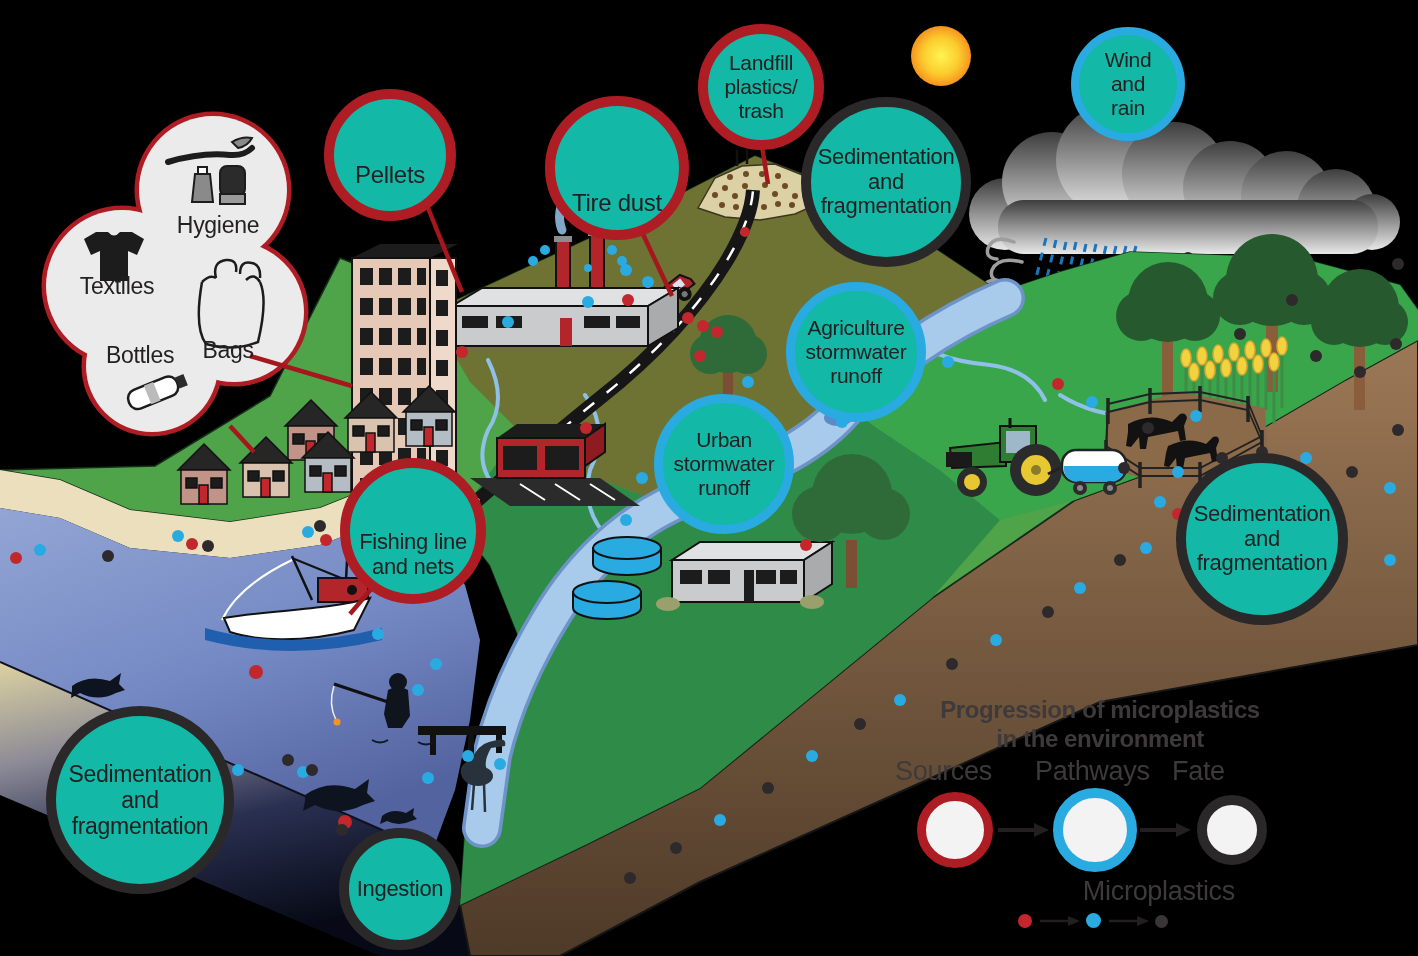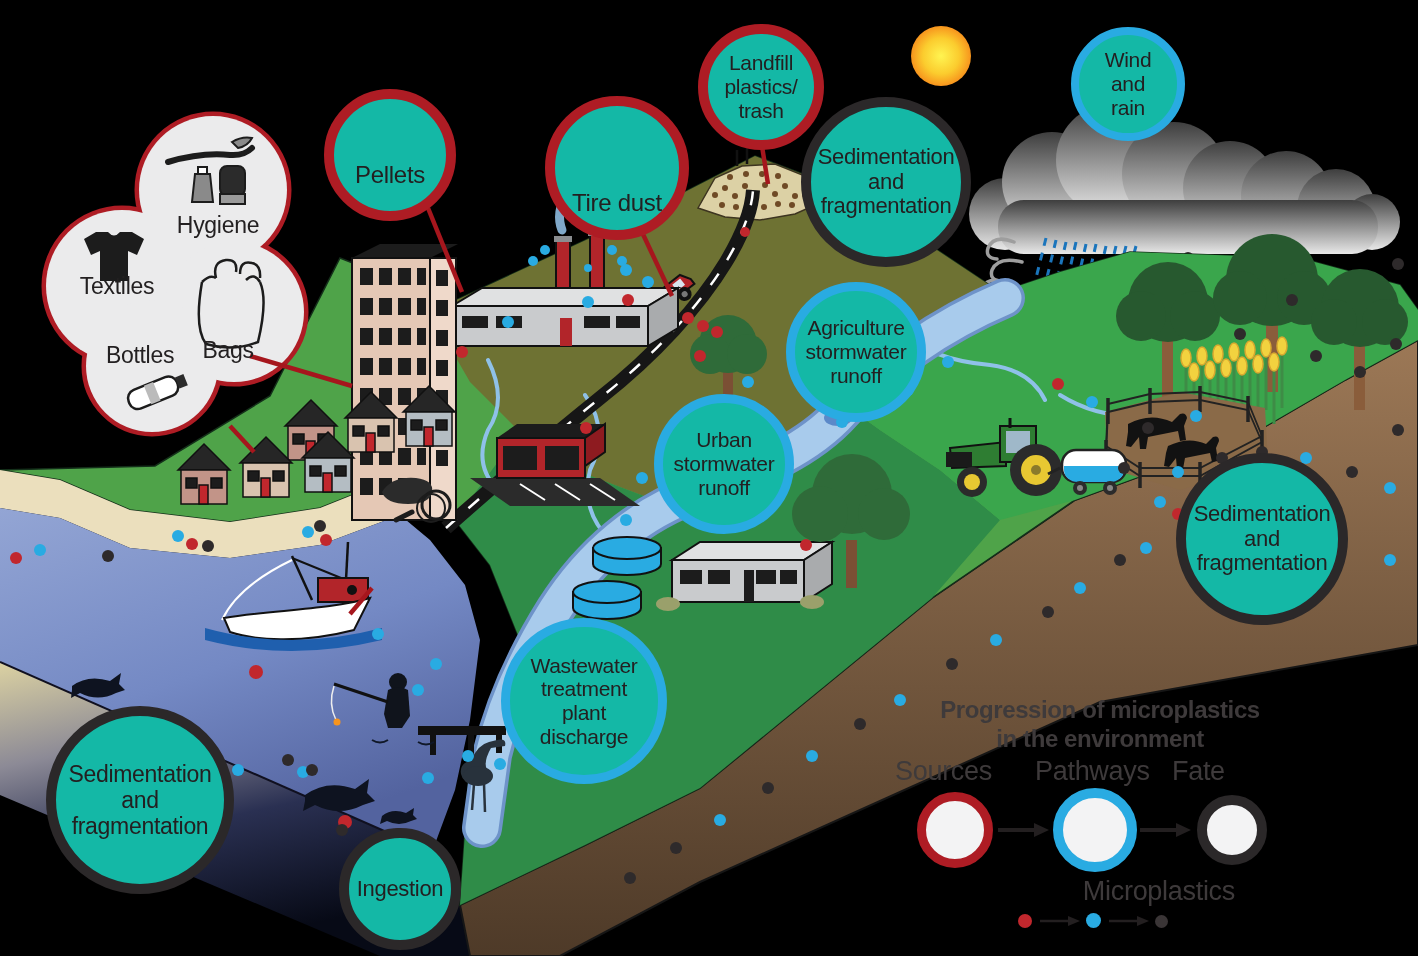--- a/index.html
+++ b/index.html
@@ -677,24 +677,22 @@
 fragmentation</div>
 <div class="bubble b-blue" style="left:1071px;top:27px;width:114px;height:114px;border-width:8px;">Wind
 and
 rain</div>
 <div class="bubble b-blue" style="left:786px;top:282px;width:140px;height:140px;">Agriculture
 stormwater
 runoff</div>
 <div class="bubble b-blue" style="left:654px;top:394px;width:140px;height:140px;">Urban
 stormwater
 runoff</div>
-<div class="bubble b-blue" style="left:501px;top:618px;width:166px;height:166px;">Wastewater
-treatment
-plant
-discharge</div>
+<div class="bubble b-red fs22" style="left:340px;top:458px;width:146px;height:146px;padding-top:48px;">Fishing line
+and nets</div>
 <div class="bubble b-dark fs22" style="left:1176px;top:453px;width:172px;height:172px;">Sedimentation
 and
 fragmentation</div>
 <div class="bubble b-dark fs23" style="left:46px;top:706px;width:188px;height:188px;">Sedimentation
 and
 fragmentation</div>
 <div class="bubble b-dark fs22" style="left:339px;top:828px;width:122px;height:122px;">Ingestion</div>
 
 <div class="legend">
   <div class="title">Progression of microplastics

